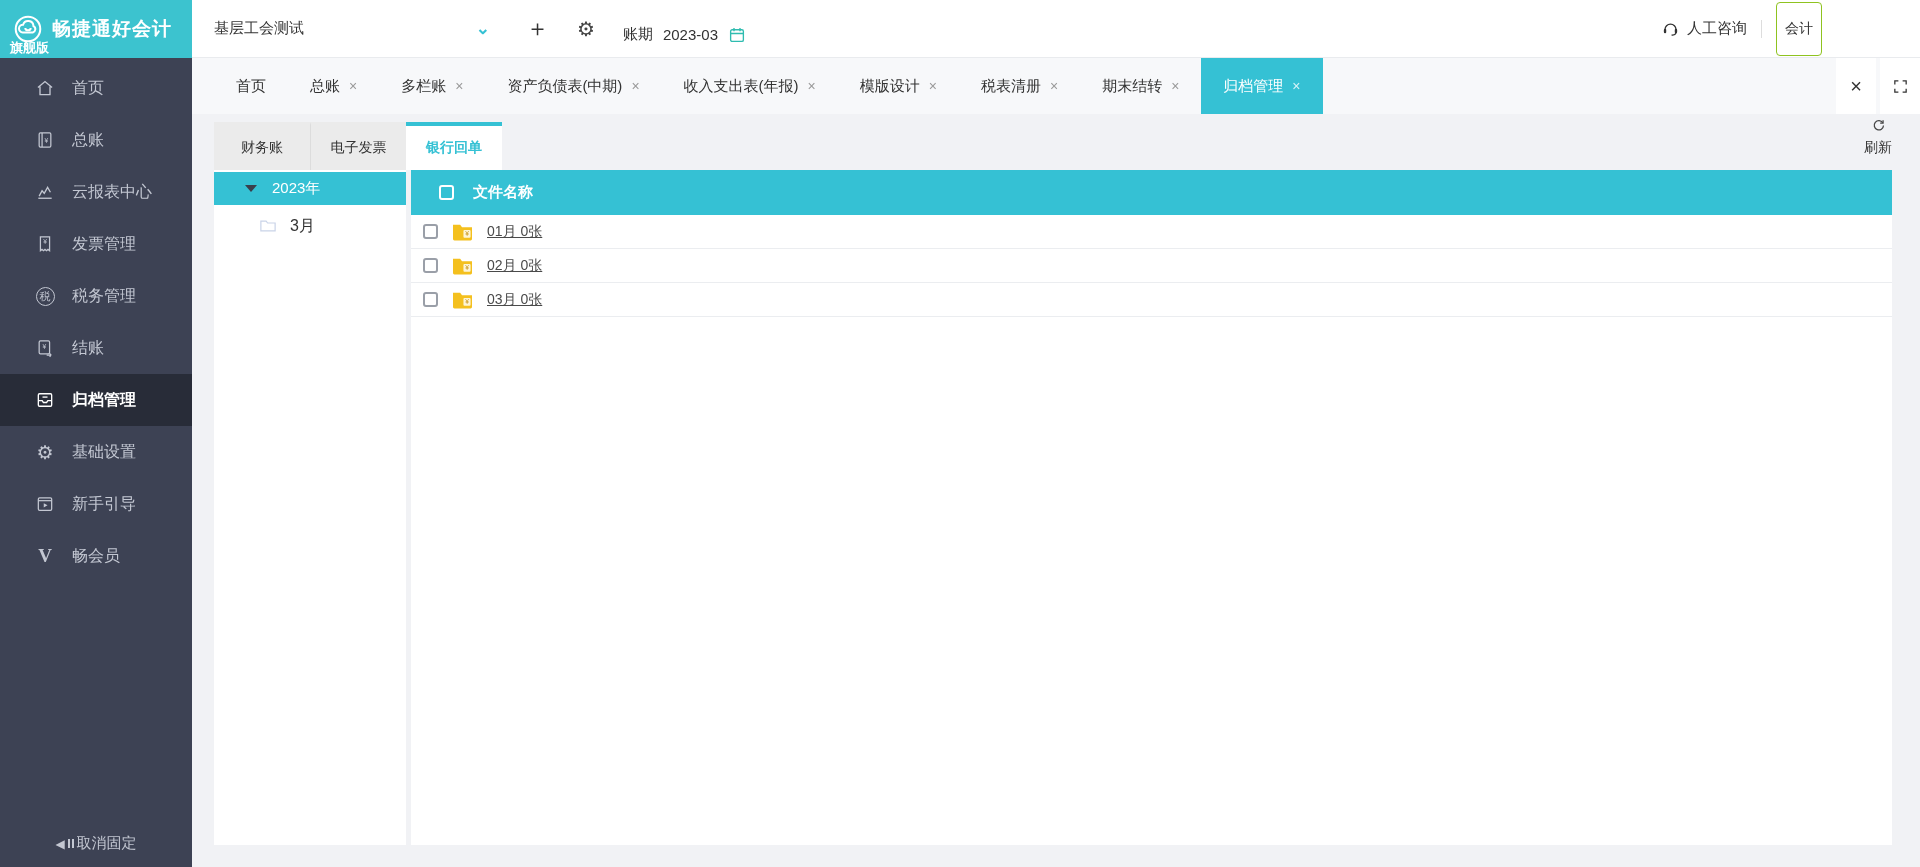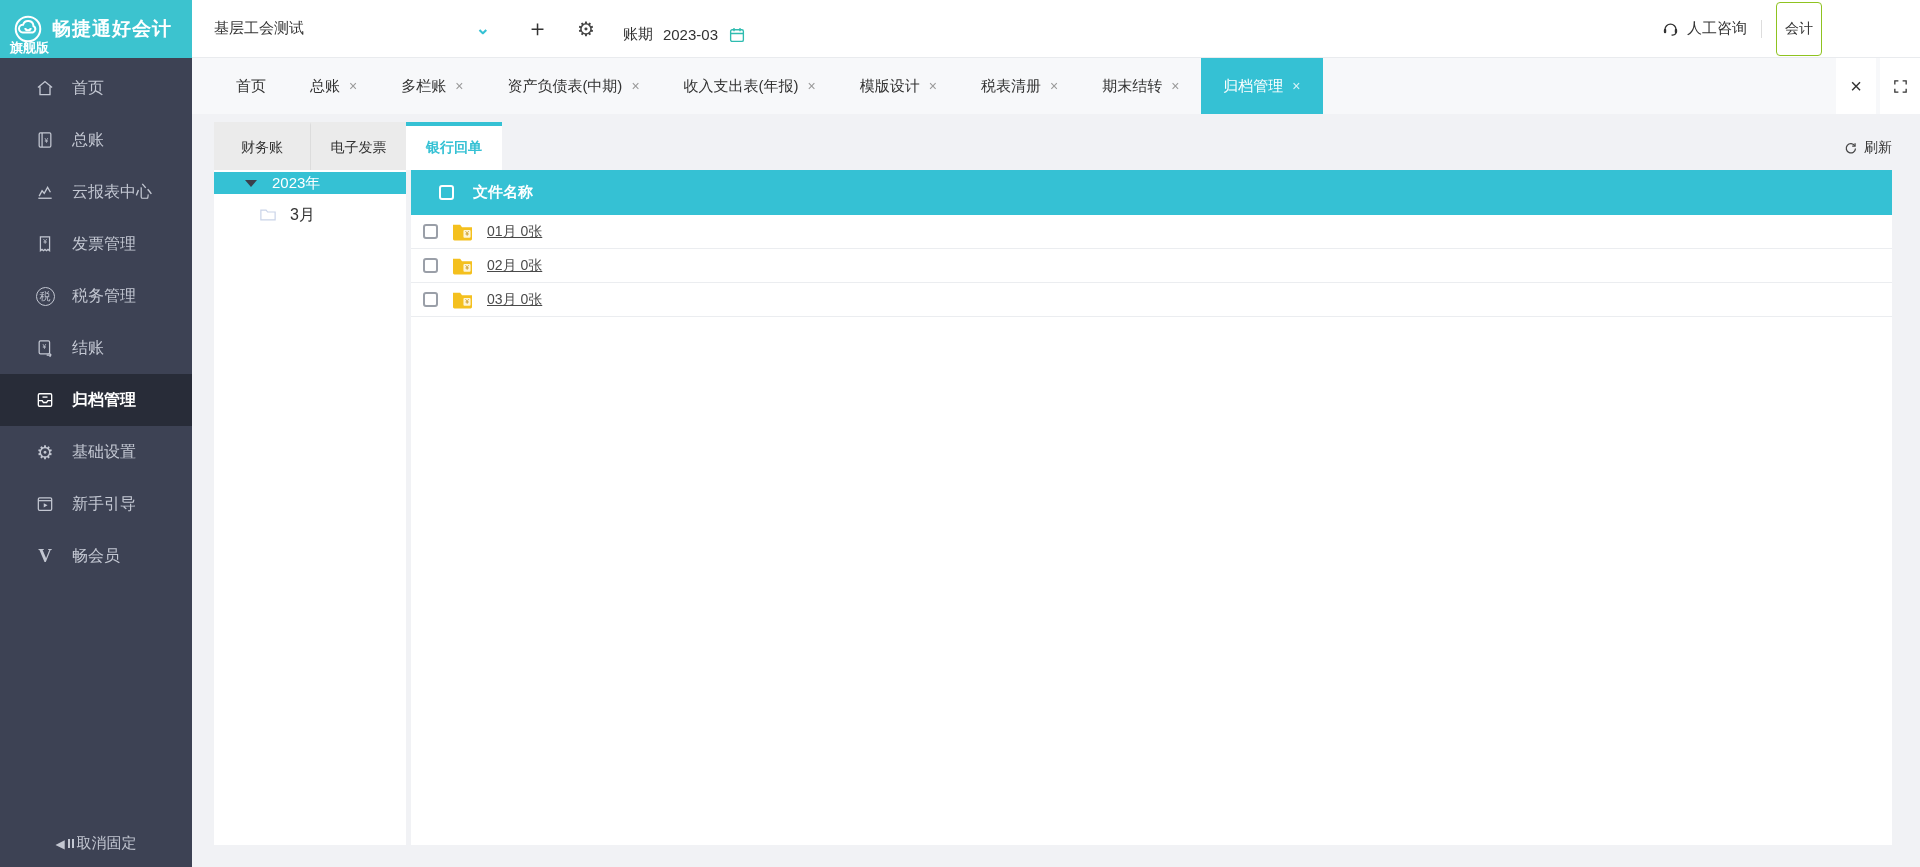--- a/index.html
+++ b/index.html
@@ -61,25 +61,25 @@
 
   
   .content { flex:1; background:#f1f2f5; display:flex; flex-direction:column; min-height:0; }
   .subtab-row { height:56px; padding:8px 28px 0 22px; display:flex; align-items:flex-end; flex-shrink:0; }
   .subtab { width:96px; height:48px; background:#ebebeb; border-top:3px solid transparent;
     display:flex; align-items:center; justify-content:center; font-size:14px; cursor:pointer; }
   .subtab + .subtab { border-left:1px solid #dcdcdc; }
   .subtab.active { background:#fff; border-top:4px solid #35c1d4; border-left:none;
     color:#35c1d4; font-weight:bold; }
   .refresh { margin-left:auto; margin-bottom:13px; display:flex; align-items:center; gap:6px;
-    font-size:14px; color:#333; cursor:pointer; }
+    font-size:14px; color:#333; cursor:pointer;flex-direction:column; }
 
   .panels { flex:1; display:flex; gap:5px; margin:0 28px 22px 22px; min-height:0; }
   .tree-panel { width:192px; background:#fff; padding-top:2px; flex-shrink:0; }
-  .tree-year { height:22px; background:#35c1d4; color:#fff; display:flex; align-items:center;
+  .tree-year { height:33px; background:#35c1d4; color:#fff; display:flex; align-items:center;
     padding-left:31px; gap:15px; font-size:15px; cursor:pointer; }
   .tri-down { width:0; height:0; border-left:6px solid transparent; border-right:6px solid transparent;
     border-top:7px solid #3a3f4c; }
   .tree-month { height:32px; margin-top:5px; display:flex; align-items:center;
     padding-left:45px; gap:13px; font-size:16px; color:#333; cursor:pointer; }
 
   .table-panel { flex:1; background:#fff; display:flex; flex-direction:column; min-width:0; }
   .thead { height:45px; background:#35c1d4; color:#fff; display:flex; align-items:center;
     padding-left:28px; gap:19px; font-size:15px; font-weight:600; flex-shrink:0; }
   .checkbox { width:15px; height:15px; border:2px solid #9a9fa8; border-radius:3px;

